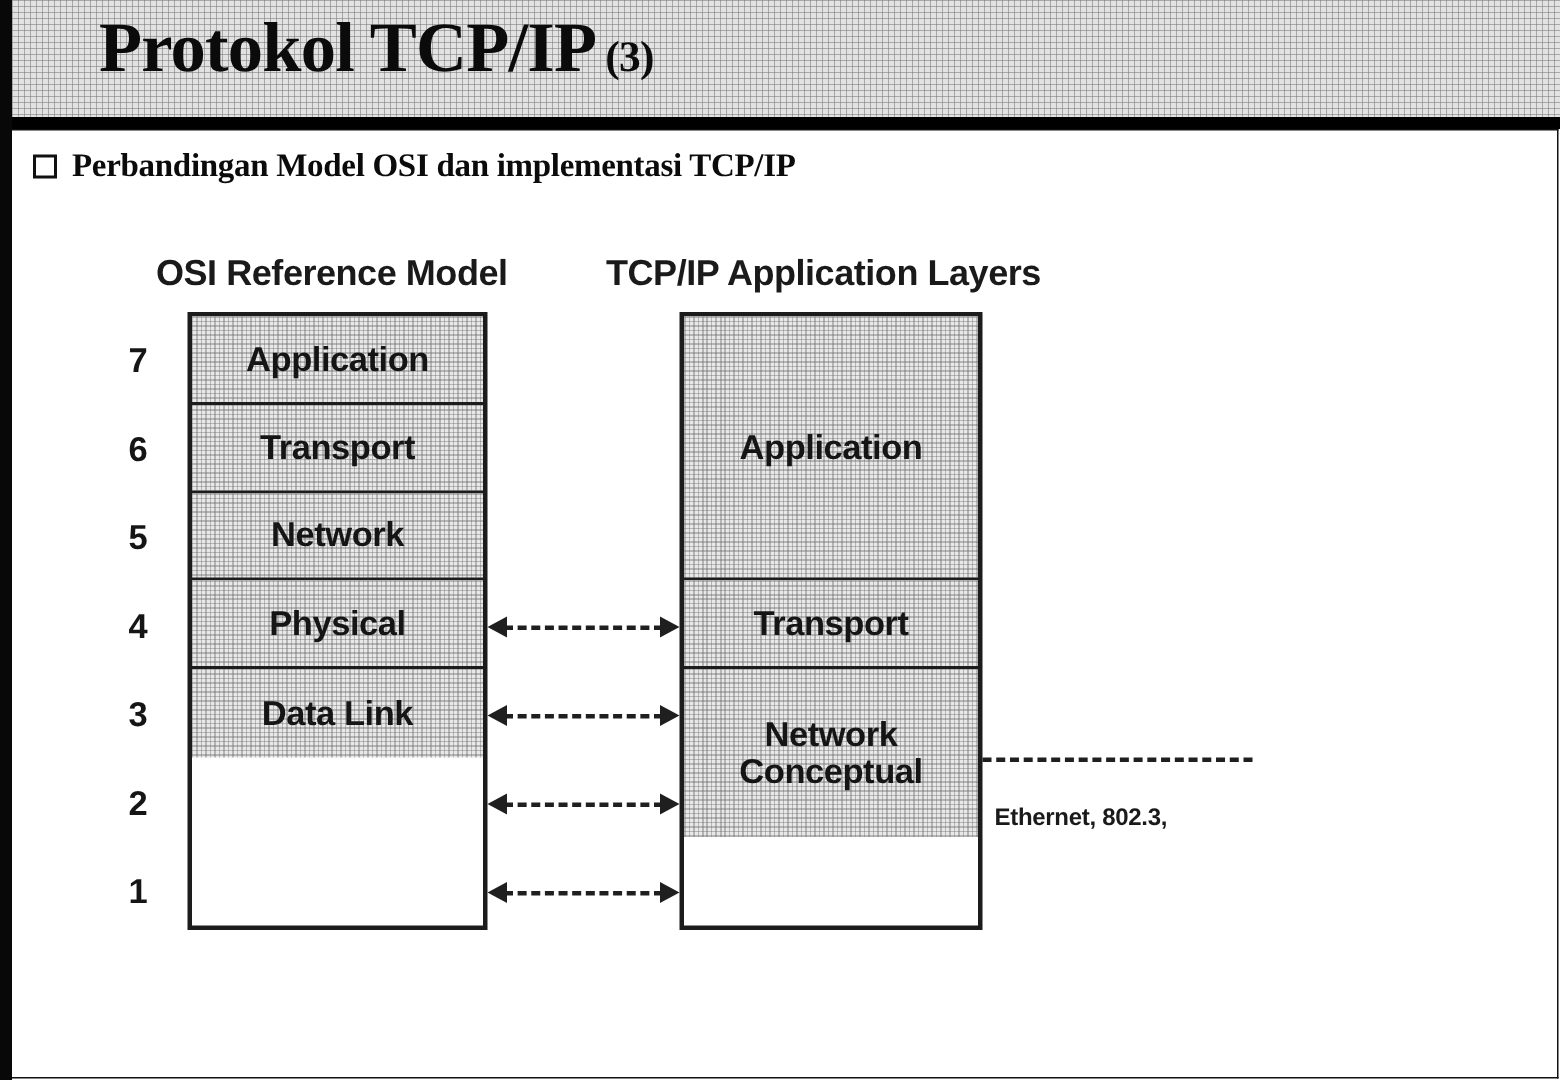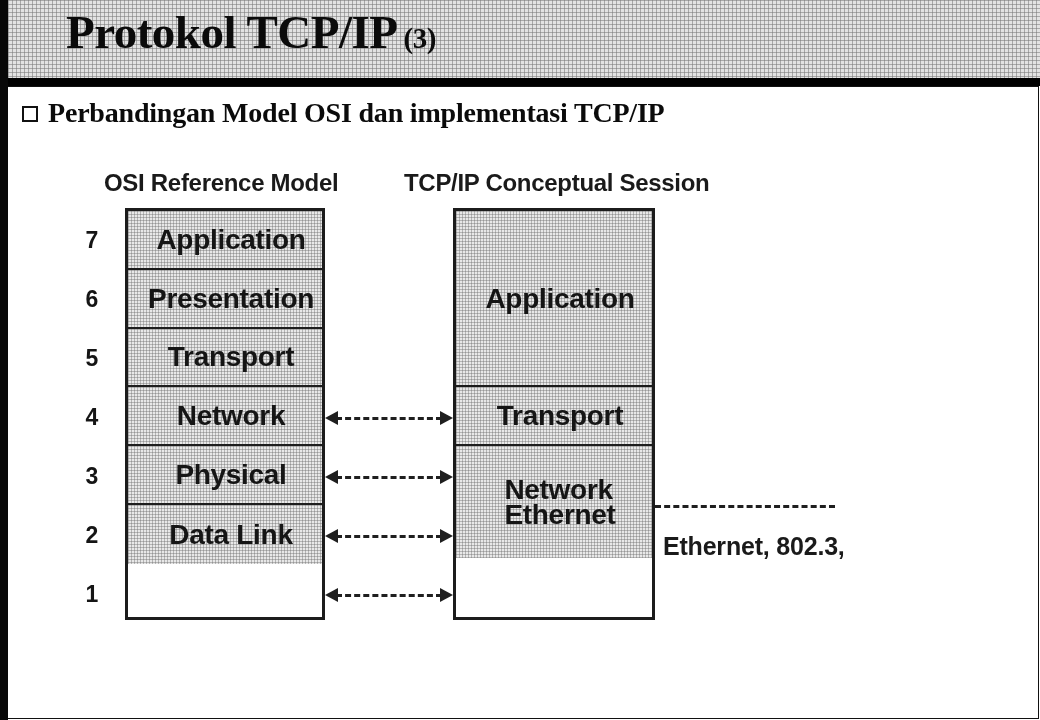--- a/index.html
+++ b/index.html
@@ -100,21 +100,21 @@
     width: 16px;
     height: 16px;
     border: 2.5px solid #111111;
     box-sizing: border-box;
     position: relative;
     top: 1px;
   }
   .bullet-text {
     font-family: "Liberation Serif", serif;
     font-weight: bold;
-    font-size: 28px;
+    font-size: 22px;
     color: #0b0b0b;
     letter-spacing: -0.2px;
   }
 
   
   .diagram {
     position: absolute;
     left: 0;
     top: 0;
     width: 1012px;
@@ -157,27 +157,26 @@
     border-bottom: 2.5px solid #1c1c1c;
     box-sizing: border-box;
     display: flex;
     align-items: center;
     justify-content: center;
   }
   .osi-row:last-child { border-bottom: none; }
   .layer-label {
     font-family: "Liberation Sans", sans-serif;
     font-weight: bold;
-    font-size: 28px;
+    font-size: 23px;
     color: #151515;
     letter-spacing: -0.3px;
     white-space: nowrap;
-    text-align: left;
+    text-align: center;
     line-height: 25px;
-    padding-left: 12px;
   }
 
   .layer-num {
     position: absolute;
     left: 80px;
     width: 24px;
     text-align: center;
     font-family: "Liberation Sans", sans-serif;
     font-weight: bold;
     font-size: 23px;
@@ -238,21 +237,21 @@
     width: 180px;
     height: 0;
     border-top: 3px dashed #1f1f1f;
   }
   .annotation {
     position: absolute;
     left: 663px;
     top: 533px;
     font-family: "Liberation Sans", sans-serif;
     font-weight: bold;
-    font-size: 25px;
+    font-size: 16px;
     line-height: 26px;
     color: #1a1a1a;
     white-space: nowrap;
     letter-spacing: -0.2px;
   }
 </style>
 </head>
 <body>
 
 <div class="slide">
@@ -269,38 +268,35 @@
   <div class="body-frame"></div>
 
   <div class="bullet-row">
     <span class="bullet-marker"></span>
     <span class="bullet-text">Perbandingan Model OSI dan implementasi TCP/IP</span>
   </div>
 
   <div class="diagram">
 
     <div class="col-heading" id="osi-heading">OSI Reference Model</div>
-    <div class="col-heading" id="tcp-heading">TCP/IP Conceptual Session</div>
+    <div class="col-heading" id="tcp-heading">TCP/IP Application Layers</div>
 
     <div class="layer-num" style="top:227px">7</div>
     <div class="layer-num" style="top:286px">6</div>
     <div class="layer-num" style="top:345px">5</div>
     <div class="layer-num" style="top:404px">4</div>
     <div class="layer-num" style="top:463px">3</div>
     <div class="layer-num" style="top:522px">2</div>
     <div class="layer-num" style="top:581px">1</div>
 
     <div class="osi-stack">
       <div class="osi-row halftone">
         <span class="layer-label">Application</span>
       </div>
       <div class="osi-row halftone">
-        <span class="layer-label">Presentation</span>
-      </div>
-      <div class="osi-row halftone">
         <span class="layer-label">Transport</span>
       </div>
       <div class="osi-row halftone">
         <span class="layer-label">Network</span>
       </div>
       <div class="osi-row halftone">
         <span class="layer-label">Physical</span>
       </div>
       <div class="osi-row halftone">
         <span class="layer-label">Data Link</span>
@@ -310,21 +306,21 @@
     <div class="tcp-stack">
       <div class="tcp-row halftone" style="height:176px">
         <span class="layer-label">Application</span>
       </div>
       <div class="tcp-row halftone" style="height:59px">
         <span class="layer-label">Transport</span>
       </div>
       <div class="tcp-row halftone" style="height:112px">
         <span class="layer-label">
           <span>Network</span><br>
-          <span>Ethernet</span>
+          <span>Conceptual</span>
         </span>
       </div>
     </div>
 
     <div class="arrow-row" style="top:417px">
       <span class="arrow-head left"></span>
       <span class="arrow-line"></span>
       <span class="arrow-head right"></span>
     </div>
     <div class="arrow-row" style="top:476px">

